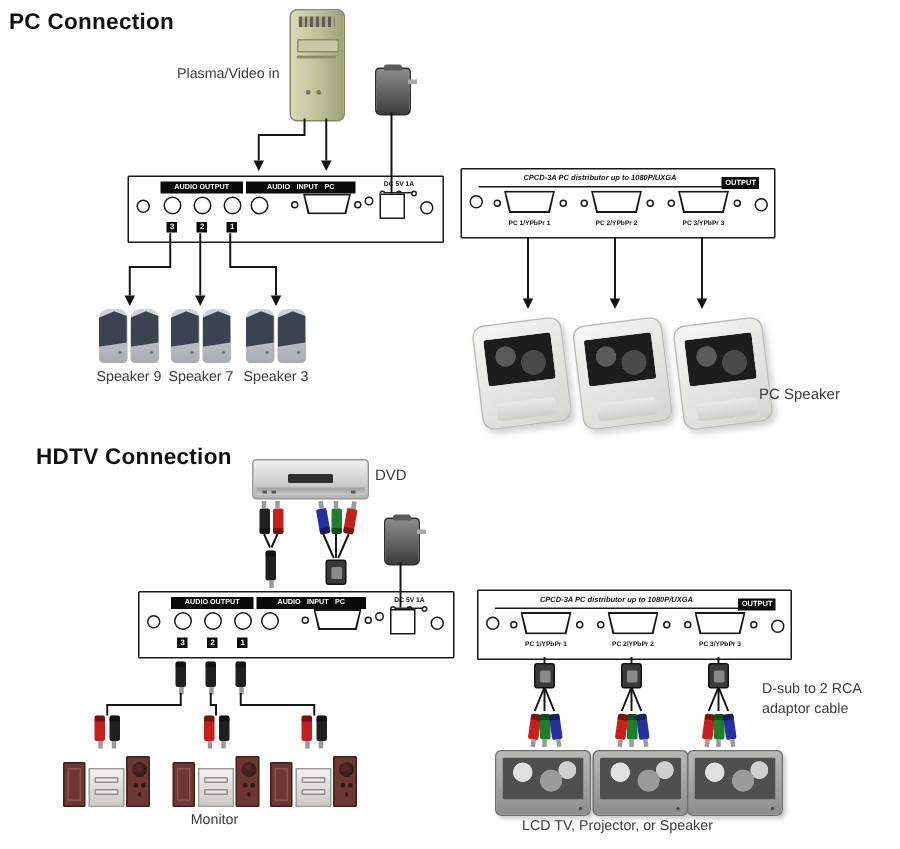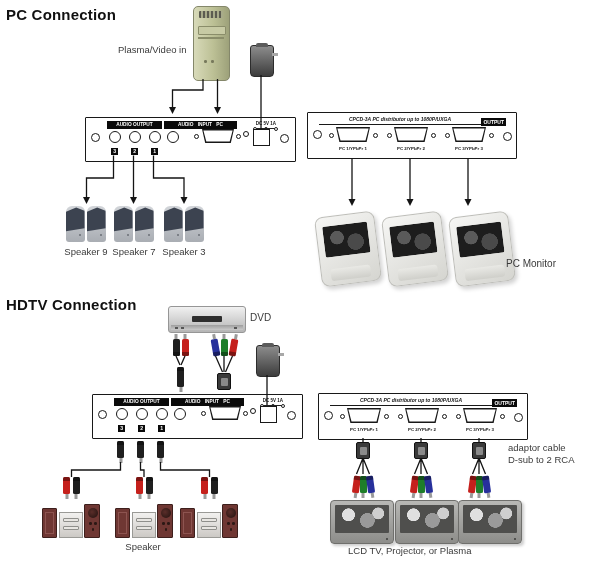--- a/index.html
+++ b/index.html
@@ -205,23 +205,23 @@
       <div class="base"></div>
     </div>
   <div class="crt" style="left:385px;top:214px;">
       <div class="scr"></div>
       <div class="base"></div>
     </div>
   <div class="crt" style="left:452px;top:214px;">
       <div class="scr"></div>
       <div class="base"></div>
     </div>
-  <div class="lbl" style="left:506px;top:258px;font-size:10px;">PC Monitor</div>
-
-  <div class="heading" style="left:6px;top:296px;text-align:right;">HDTV Connection</div>
+  <div class="lbl" style="left:506px;top:258px;font-size:10px;">PC Speaker</div>
+
+  <div class="heading" style="left:24px;top:296px;text-align:right;">HDTV Connection</div>
 
   <div class="dvd" style="left:168px;top:306px;">
     <div class="tray"></div>
     <div class="strip"></div>
     <div class="k" style="left:6px;"></div>
       <div class="k" style="left:12px;"></div>
       <div class="k" style="right:8px;"></div>
   </div>
   <div class="lbl" style="left:250px;top:312px;font-size:10px;">DVD</div>
 
@@ -331,21 +331,21 @@
         <div class="deck" style="top:5px;"></div>
         <div class="deck" style="top:13px;"></div>
       </div>
     <div class="sr">
         <div class="cone"></div>
         <div class="kn" style="left:4px;top:17px;"></div>
         <div class="kn" style="left:9px;top:17px;"></div>
         <div class="kn" style="left:6.5px;top:23px;"></div>
       </div>
   </div>
-  <div class="lbl ctr" style="left:113px;top:541px;width:60px;">Speaker</div>
+  <div class="lbl ctr" style="left:113px;top:541px;width:60px;">Monitor</div>
 
   <div class="panel" style="left:318px;top:393px;width:208px;height:45px;">
     <div class="abs" style="left:12px;top:2px;width:160px;height:8px;">
       <span class="t it" style="width:200%;font-size:10px;line-height:16px;transform:scale(.5);color:#111;">CPCD-3A PC distributor up to 1080P/UXGA</span>
     </div>
     <div class="abs" style="left:11px;top:10.8px;width:163px;height:1.1px;background:#181818;"></div>
     <div class="bar" style="left:172.5px;top:5px;width:25.5px;height:8px;">
       <span class="t" style="width:200%;font-size:10px;line-height:16px;transform:scale(.5);color:#fff;">OUTPUT</span>
     </div>
     <div class="hole" style="left:5px;top:17px;width:9px;height:9px;"></div>
@@ -390,35 +390,35 @@
   <div class="rca grn down" style="left:359.5px;top:476px;"></div>
   <div class="rca blu down" style="left:366.5px;top:476px;transform:rotate(-8deg);"></div>
   <div class="rca red down" style="left:410.5px;top:476px;transform:rotate(8deg);"></div>
   <div class="rca grn down" style="left:417.5px;top:476px;"></div>
   <div class="rca blu down" style="left:424.5px;top:476px;transform:rotate(-8deg);"></div>
   <div class="rca red down" style="left:468.5px;top:476px;transform:rotate(8deg);"></div>
   <div class="rca grn down" style="left:475.5px;top:476px;"></div>
   <div class="rca blu down" style="left:482.5px;top:476px;transform:rotate(-8deg);"></div>
 
   <div class="lbl" style="left:508px;top:454px;">D-sub to 2 RCA</div>
-  <div class="lbl" style="left:508px;top:442px;">adaptor cable</div>
+  <div class="lbl" style="left:508px;top:467px;">adaptor cable</div>
 
   <div class="tv" style="left:330px;top:500px;">
       <div class="scr"></div>
       <div class="pip"></div>
     </div>
   <div class="tv" style="left:395px;top:500px;">
       <div class="scr"></div>
       <div class="pip"></div>
     </div>
   <div class="tv" style="left:458px;top:500px;">
       <div class="scr"></div>
       <div class="pip"></div>
     </div>
-  <div class="lbl" style="left:348px;top:545px;">LCD TV, Projector, or Plasma</div>
+  <div class="lbl" style="left:348px;top:545px;">LCD TV, Projector, or Speaker</div>
 
   <svg class="cables" width="600" height="566" viewBox="0 0 600 566">
     <g stroke="#141414" stroke-width="1.3" fill="none">
 
       <path d="M203,79 V90 H172.5 V107"></path>
       <path d="M217.5,79 V107"></path>
 
       <path d="M261,75 V129"></path>
 
       <path d="M113.5,155.5 V178 H86.5 V197"></path>

